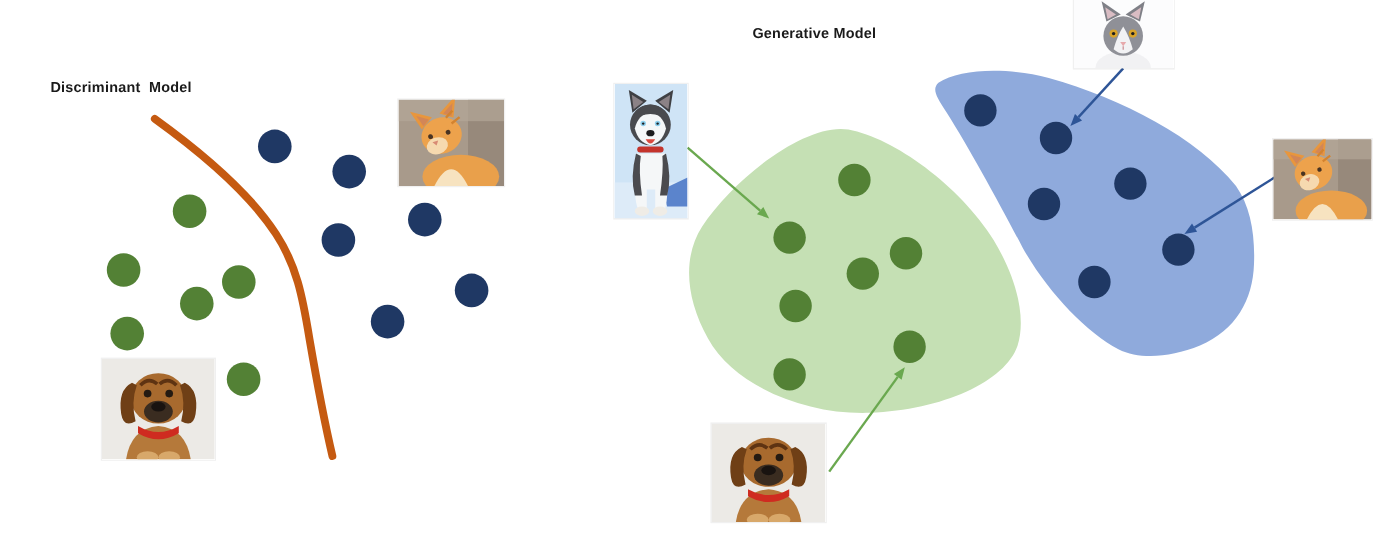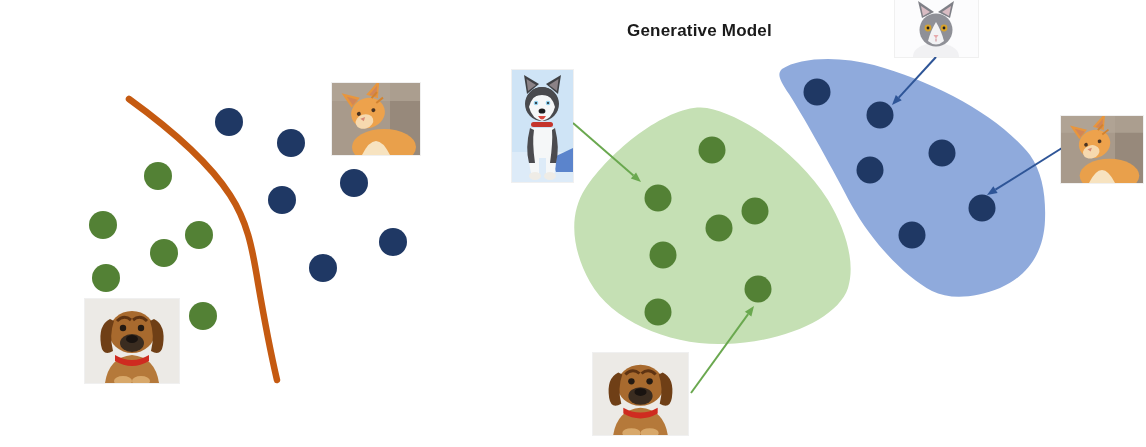--- a/index.html
+++ b/index.html
@@ -6,21 +6,21 @@
   #canvas{
     position:relative;
     width:1146px;height:447px;
     background:#ffffff;
     overflow:hidden;
     font-family:"Liberation Sans", sans-serif;
   }
   #diagram-svg{position:absolute;left:0;top:0;z-index:1;}
   .panel-title{
     position:absolute;z-index:3;
-    font-weight:700;font-size:17px;color:#1a1a1a;
+    font-weight:700;font-size:12px;color:#1a1a1a;
     white-space:pre;letter-spacing:.2px;
   }
   #title-left{left:42px;top:66px;}
   #title-right{left:627px;top:21px;}
   .photo{
     position:absolute;z-index:2;
     box-shadow:0 0 0 1px rgba(0,0,0,0.06);
     overflow:hidden;
   }
   .photo svg{display:block;width:100%;height:100%;}
@@ -29,20 +29,21 @@
   #img-husky{left:512px;top:70px;width:61px;height:112px;}
   #img-gray-cat{left:895px;top:0px;width:83px;height:57px;}
   #img-right-kitten{left:1061px;top:116px;width:82px;height:67px;}
   #img-right-puppy{left:593px;top:353px;width:95px;height:82px;}
 </style>
 </head>
 <body>
 
 <div id="canvas">
 
+  <div class="panel-title" id="title-left">Discriminant  Model</div>
   <div class="panel-title" id="title-right">Generative Model</div>
 
   <svg id="diagram-svg" width="1146" height="447" viewBox="0 0 1146 447">
       <path d="M 707 108 C 745 115 800 155 828 200 C 845 228 856 262 848 288 C 838 318 785 342 725 344 C 672 346 612 322 590 282 C 571 248 569 214 585 189 C 612 148 672 102 707 108 Z" fill="#c5e0b4"></path>
       <path d="M 782 69 C 800 57 840 56 874 65 C 935 82 998 115 1030 155 C 1042 172 1046 195 1045 220 C 1044 250 1030 275 1000 288 C 975 298 950 300 932 291 C 905 277 872 242 852 206 C 833 170 808 124 789 94 C 779 79 777 74 782 69 Z" fill="#8faadc"></path>
       <path d="M 129 99 C 165 125 206 158 230 195 C 247 221 252 246 258 283 C 263 312 270 350 277 380" fill="none" stroke="#c55a11" stroke-width="6.5" stroke-linecap="round"></path>
       <circle cx="229" cy="122" r="14" fill="#1f3864"></circle>
       <circle cx="291" cy="143" r="14" fill="#1f3864"></circle>
       <circle cx="354" cy="183" r="14" fill="#1f3864"></circle>
       <circle cx="282" cy="200" r="14" fill="#1f3864"></circle>

